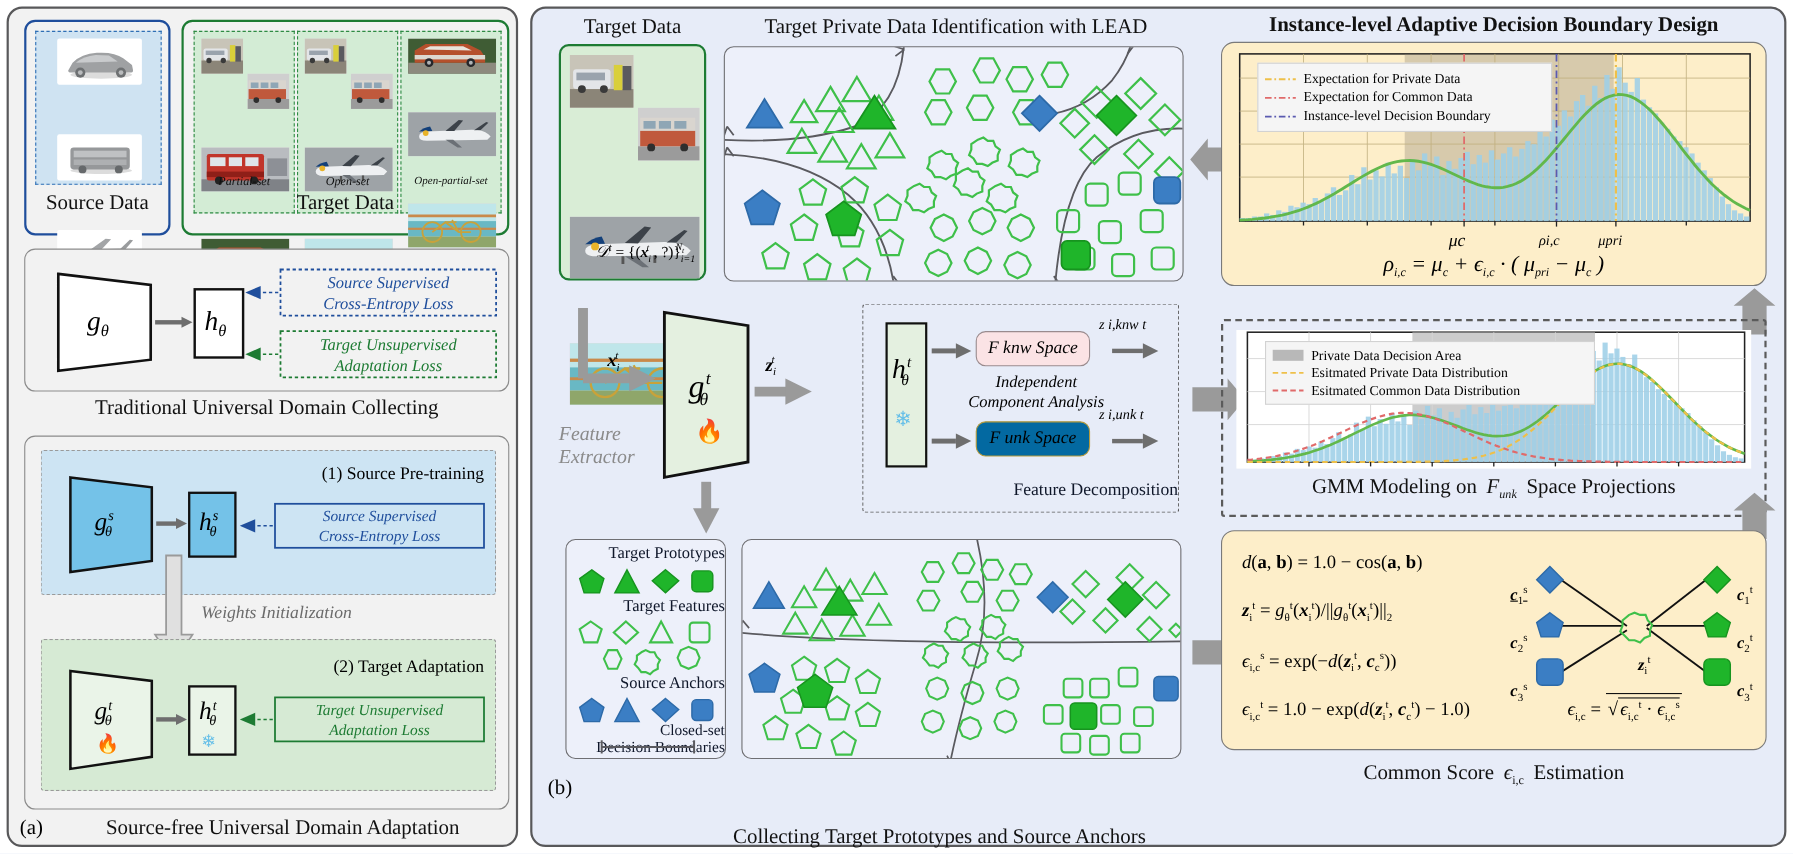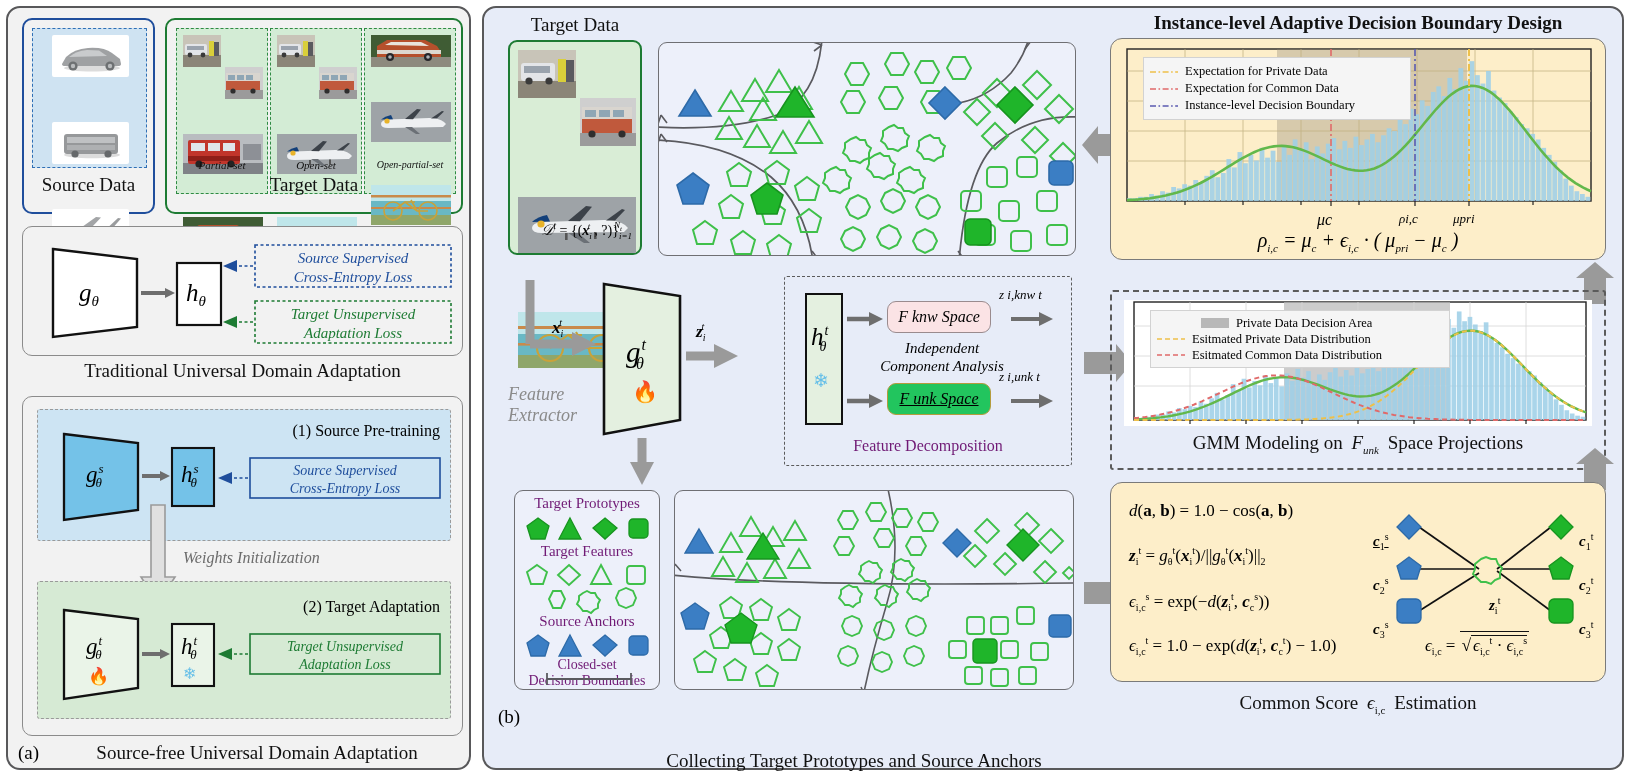--- a/index.html
+++ b/index.html
@@ -48,21 +48,21 @@
     left:157px; top:10px; width:298px; height:196px;
     border:2px solid #1d7b33; border-radius:10px; background:#f2f2f2;
   }
   .tgt-sub {
     border:1.6px dashed #2f8b44; background:#d3ecd5;
     position:absolute; top:8px; width:92px; height:166px;
   }
   .sub-cap { font-style:italic; font-size:11px; text-align:center; color:#111; }
 
   .label-big { font-size:19px; color:#111; text-align:center; }
-  .label-mid { font-size:16px; color:#701a75; text-align:center; }
+  .label-mid { font-size:16px; color:#0f172a; text-align:right; }
 
   .dashbox { border:1.6px dashed; border-radius:3px; }
 
   
   svg { overflow:visible; }
 
   .cap-a { font-size:19px; }
 
   
   .ph { position:relative; overflow:hidden; background:#d9d9d9; }
@@ -286,21 +286,21 @@
       <div class="abs it" style="left:163px;top:52px;font-size:25px;"><span>h</span><span style="font-size:15px;vertical-align:-5px;">θ</span></div>
       <div class="abs it" style="left:234px;top:22px;width:192px;text-align:center;color:#1f4e9c;font-size:15px;line-height:19px;">
         <div>Source Supervised</div>
         <div>Cross-Entropy Loss</div>
       </div>
       <div class="abs it" style="left:234px;top:78px;width:192px;text-align:center;color:#1d7b33;font-size:15px;line-height:19px;">
         <div>Target Unsupervised</div>
         <div>Adaptation Loss</div>
       </div>
     </div>
-    <div class="abs label-big" style="left:14px;top:352px;width:441px;">Traditional Universal Domain Adaptation</div>
+    <div class="abs label-big" style="left:14px;top:352px;width:441px;">Traditional Universal Domain Collecting</div>
 
     <div class="abs roundbox" style="left:14px;top:388px;width:441px;height:340px;border:1.6px solid #8b8b8b;">
 
       <div class="abs dashbox" style="left:14px;top:12px;width:414px;height:132px;border-color:#9a9a9a;background:#cde4f3;">
         <svg class="abs" style="left:0;top:0;" width="414" height="132">
           <polygon points="26,24 100,33 100,100 26,110" fill="#74c2e8" stroke="#111" stroke-width="2.3"></polygon>
           <rect x="134" y="38" width="42" height="58" fill="#74c2e8" stroke="#111" stroke-width="2.1"></rect>
           <line x1="104" y1="66" x2="126" y2="66" stroke="#6e6e6e" stroke-width="4"></line>
           <polygon points="132,66 122,61 122,71" fill="#6e6e6e"></polygon>
           <rect x="212" y="48" width="190" height="40" fill="none" stroke="#1f4e9c" stroke-width="1.6"></rect>
@@ -410,20 +410,21 @@
               <path d="M32 36 L50 23 L67 36 L84 36 M50 23 L64 23 M67 36 L58 20"></path>
             </g>
           </svg>
       </div>
       <div class="abs" style="left:0;top:178px;width:100%;text-align:right;font-size:14px;">
         <span class="it" style="font-size:15px;">𝒟</span><sup style="font-size:10px;font-style:italic;">t</sup>
         = {(<b class="it">x</b><span style="font-size:9px;position:relative;top:4px;font-style:italic;">i</span><span style="font-size:9px;position:relative;top:-6px;left:-4px;font-style:italic;">t</span>, ?)}<span style="font-size:9px;position:relative;top:4px;font-style:italic;">i=1</span><span style="font-size:9px;position:relative;top:-7px;left:-18px;font-style:italic;">N<sub style="font-size:7px;">t</sub></span>
       </div>
     </div>
 
+    <div class="abs label-big" style="left:170px;top:6px;width:430px;">Target Private Data Identification with LEAD</div>
     <div class="abs" style="left:174px;top:34px;width:418px;height:214px;border:1.7px solid #6f6f73;border-radius:9px;background:#edf0fa;overflow:hidden;">
       <svg width="418" height="214" viewBox="0 0 418 214">
         <g stroke="#5a5a5f" stroke-width="1.7" fill="none">
           <path d="M163 -4 Q158 55 118 72 Q70 88 -4 84"></path>
           <path d="M-4 97 Q70 100 112 134 Q146 163 154 218"></path>
           <path d="M418 74 Q372 72 338 100 Q308 126 300 218"></path>
           <path d="M300 60 Q330 54 352 30 Q366 12 370 -6"></path>
         </g>
         <g stroke="#5a5a5f" stroke-width="1.6" fill="none">
           <path d="M155 8 l8 -6 M163 2 l-9 -3"></path>
@@ -560,21 +561,21 @@
         <line x1="4" y1="108" x2="26" y2="108" stroke="#6e6e6e" stroke-width="4.5"></line>
           <polygon points="40,108 26,101 26,115" fill="#6e6e6e"></polygon>
         <line x1="168" y1="26" x2="196" y2="26" stroke="#6e6e6e" stroke-width="4"></line>
           <polygon points="210,26 196,19 196,33" fill="#6e6e6e"></polygon>
         <line x1="168" y1="108" x2="196" y2="108" stroke="#6e6e6e" stroke-width="4"></line>
           <polygon points="210,108 196,101 196,115" fill="#6e6e6e"></polygon>
       </svg>
       <div class="abs ctr" style="left:102px;top:24px;width:104px;height:32px;border:1.6px solid #9a8b8e;border-radius:9px;background:#fbe3e5;font-size:16px;">
         <span class="it">F knw Space</span>
       </div>
-      <div class="abs ctr" style="left:102px;top:106px;width:104px;height:32px;border:1.6px solid #b59b3d;border-radius:9px;background:#22c55e;font-size:16px;text-decoration:underline;">
+      <div class="abs ctr" style="left:102px;top:106px;width:104px;height:32px;border:1.6px solid #b59b3d;border-radius:9px;background:#0369a1;font-size:16px;">
         <span class="it">F unk Space</span>
       </div>
       <div class="abs it" style="left:92px;top:62px;width:130px;text-align:center;font-size:15px;line-height:18px;">
         <div>Independent</div>
         <div>Component Analysis</div>
       </div>
       <div class="abs it" style="left:214px;top:10px;font-size:13px;">z i,knw t</div>
       <div class="abs it" style="left:214px;top:92px;font-size:13px;">z i,unk t</div>
       <div class="abs label-mid" style="left:0;top:160px;width:100%;">Feature Decomposition</div>
     </div>
@@ -983,21 +984,21 @@
           <line x1="56" y1="118" x2="56" y2="122"></line>
             <line x1="112" y1="118" x2="112" y2="122"></line>
           <line x1="168" y1="118" x2="168" y2="122"></line>
             <line x1="224" y1="118" x2="224" y2="122"></line>
           <line x1="280" y1="118" x2="280" y2="122"></line>
             <line x1="336" y1="118" x2="336" y2="122"></line>
           <line x1="392" y1="118" x2="392" y2="122"></line>
         </g>
       </svg>
       <div class="abs" style="left:38px;top:18px;width:300px;background:#f5f5f5;border:1px solid #d2d2d2;padding:4px 6px;">
-        <div style="display:flex;align-items:center;gap:7px;height:16px;margin-left:44px;">
+        <div style="display:flex;align-items:center;gap:7px;height:16px;">
           <span style="display:inline-block;width:28px;height:10px;background:#b8b8b8;"></span>
           <span style="font-size:12.5px;">Private Data Decision Area</span>
         </div>
         <div style="display:flex;align-items:center;gap:7px;height:16px;">
           <svg width="28" height="8">
               <line x1="0" y1="4" x2="28" y2="4" stroke="#eec04a" stroke-width="1.7" stroke-dasharray="5 3"></line>
             </svg>
           <span style="font-size:12.5px;">Esitmated Private Data Distribution</span>
         </div>
         <div style="display:flex;align-items:center;gap:7px;height:16px;">

